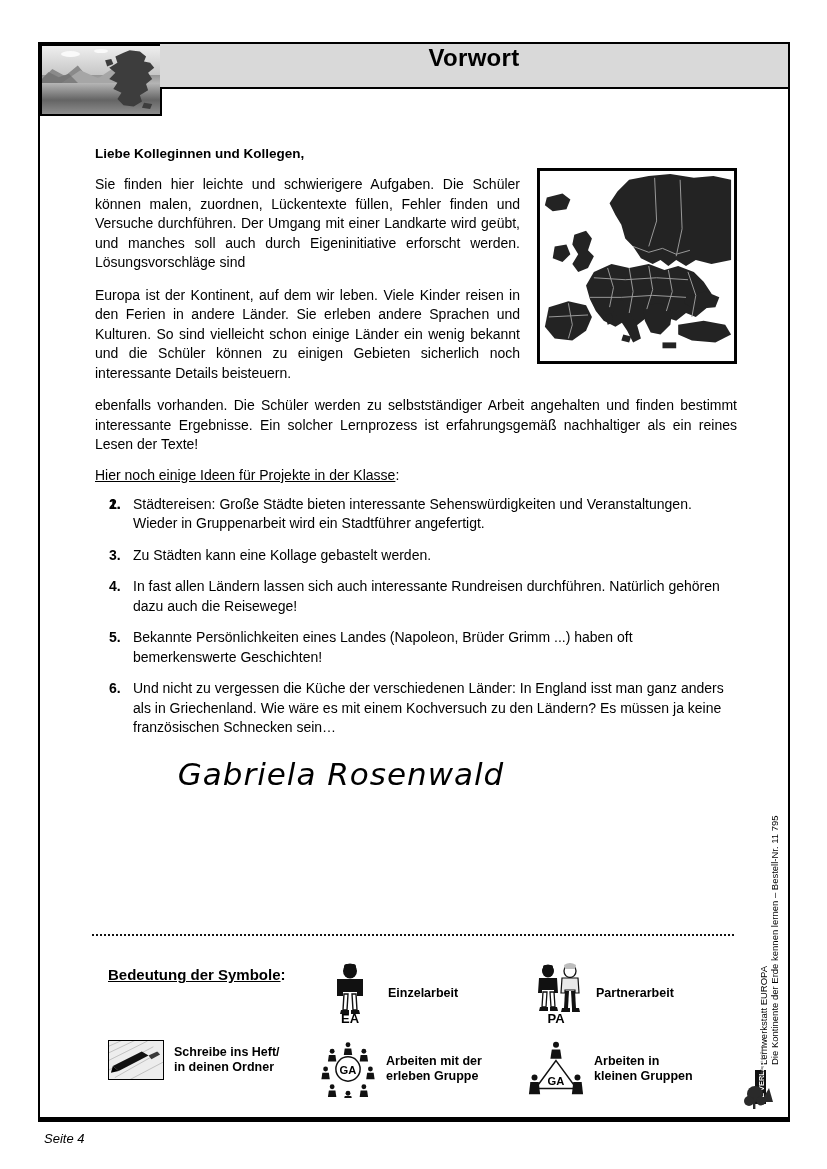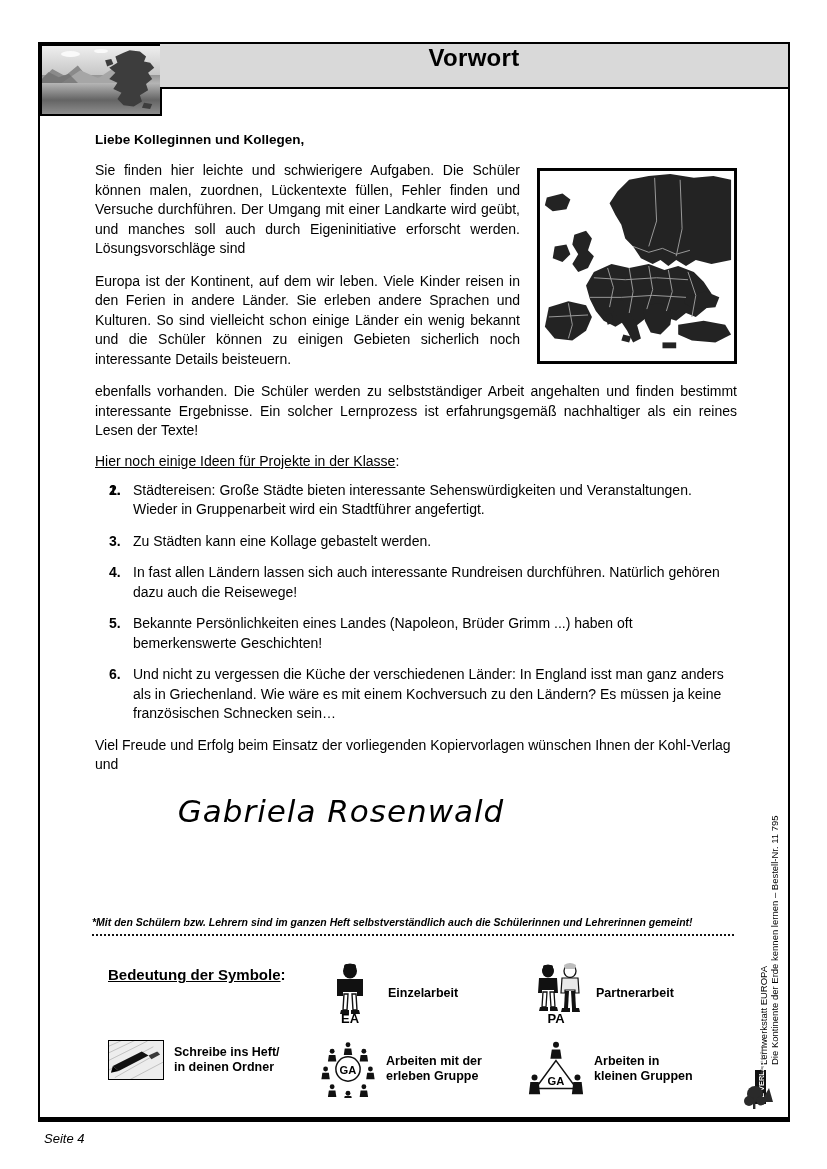--- a/index.html
+++ b/index.html
@@ -77,21 +77,21 @@
     background: linear-gradient(to bottom, #b6b6b6, #646464 55%, #8d8d8d);
   }
   .hp-europe {
     position: absolute; left: 48%; top: 4%; width: 52%; height: 92%;
   }
 
   
   .content {
     position: absolute;
     left: 95px;
-    top: 132px;
+    top: 146px;
     width: 642px;
   }
   .salutation {
     font-size: 13.5px;
     font-weight: bold;
     margin: 0 0 14px 0;
   }
   p.narrow {
     width: 425px;
     margin: 0 0 13px 0;
@@ -384,26 +384,24 @@
       <li>
         <span class="num">5.</span>
         <span>Bekannte Persönlichkeiten eines Landes (Napoleon, Brüder Grimm ...) haben oft bemerkenswerte Geschichten!</span>
       </li>
       <li>
         <span class="num">6.</span>
         <span>Und nicht zu vergessen die Küche der verschiedenen Länder: In England isst man ganz anders als in Griechenland. Wie wäre es mit einem Kochversuch zu den Ländern? Es müssen ja keine französischen Schnecken sein…</span>
       </li>
     </ol>
 
-    <p class="closing">Viel Freude und Erfolg beim Einsatz der vorliegenden Kopiervorlagen wünschen Ihnen der Kohl-Verlag und</p>
 
     <div class="signature">Gabriela Rosenwald</div>
   </div>
 
-  <div class="footnote">*Mit den Schülern bzw. Lehrern sind im ganzen Heft selbstverständlich auch die Schülerinnen und Lehrerinnen gemeint!</div>
   <div class="dotted-rule"></div>
 
   <div class="legend-title"><u>Bedeutung der Symbole</u><span>:</span></div>
 
   <div class="sym sym-ea">
     <div class="glyph">
       <svg viewBox="0 0 56 62">
         <ellipse cx="28" cy="9" rx="7" ry="7.5" fill="#111"></ellipse>
         <rect x="22" y="2" width="12" height="5" rx="2.5" fill="#111"></rect>
         <path d="M17 17 L39 17 L41 34 L35 34 L35 30 L21 30 L21 34 L15 34 Z" fill="#111"></path>

